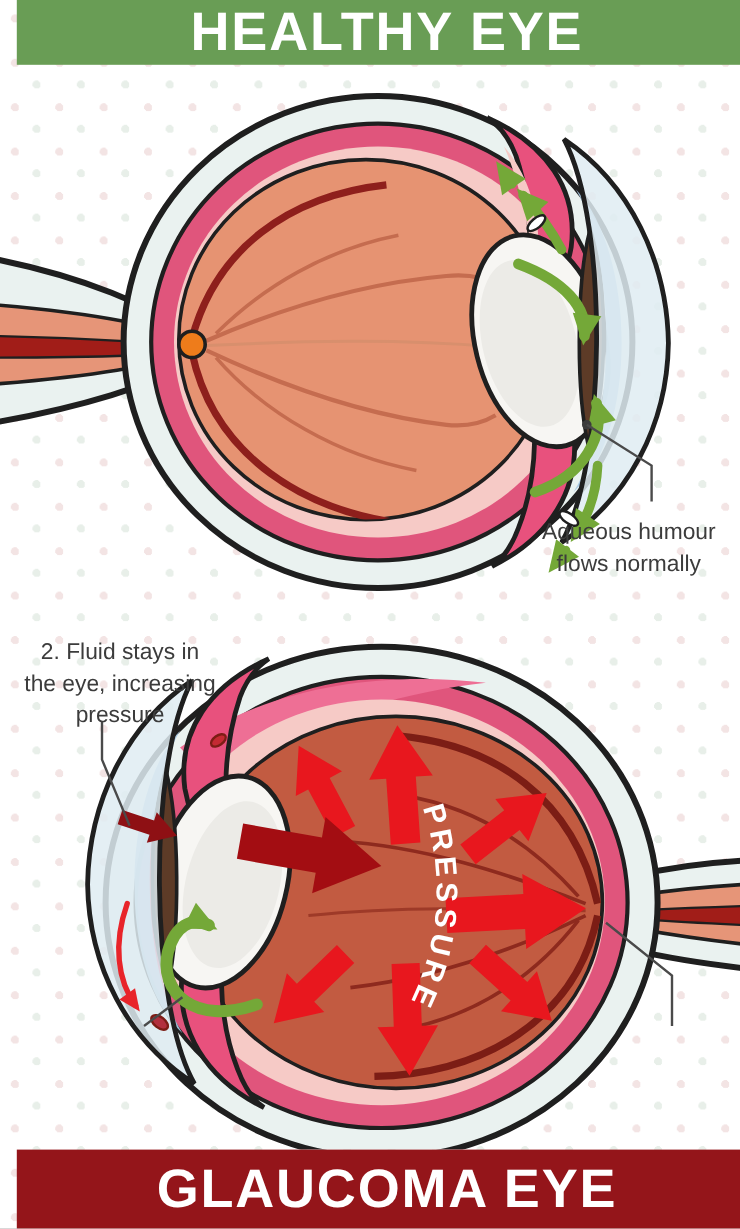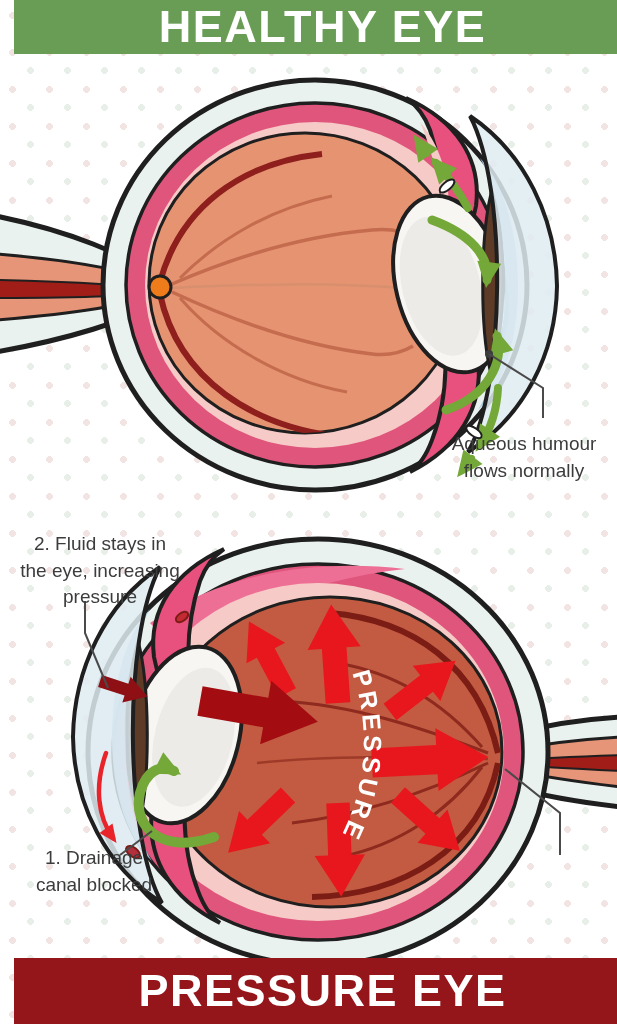--- a/index.html
+++ b/index.html
@@ -179,20 +179,18 @@
       <polyline points="120,350 152,326"></polyline>
       <polyline points="505,264 560,308 560,350"></polyline>
     </g>
   </svg>
 
   <div class="label" id="label-aqueous">Aqueous humour
 flows normally</div>
   <div class="label" id="label-fluid">2. Fluid stays in
 the eye, increasing
 pressure</div>
-  <div class="label" id="label-drainage">1. Drainage
-canal blocked</div>
 
   <div class="banner bottom">
-    <span>PRESSURE EYE</span>
+    <span>GLAUCOMA EYE</span>
   </div>
 
 </div>
 
 </body></html>

